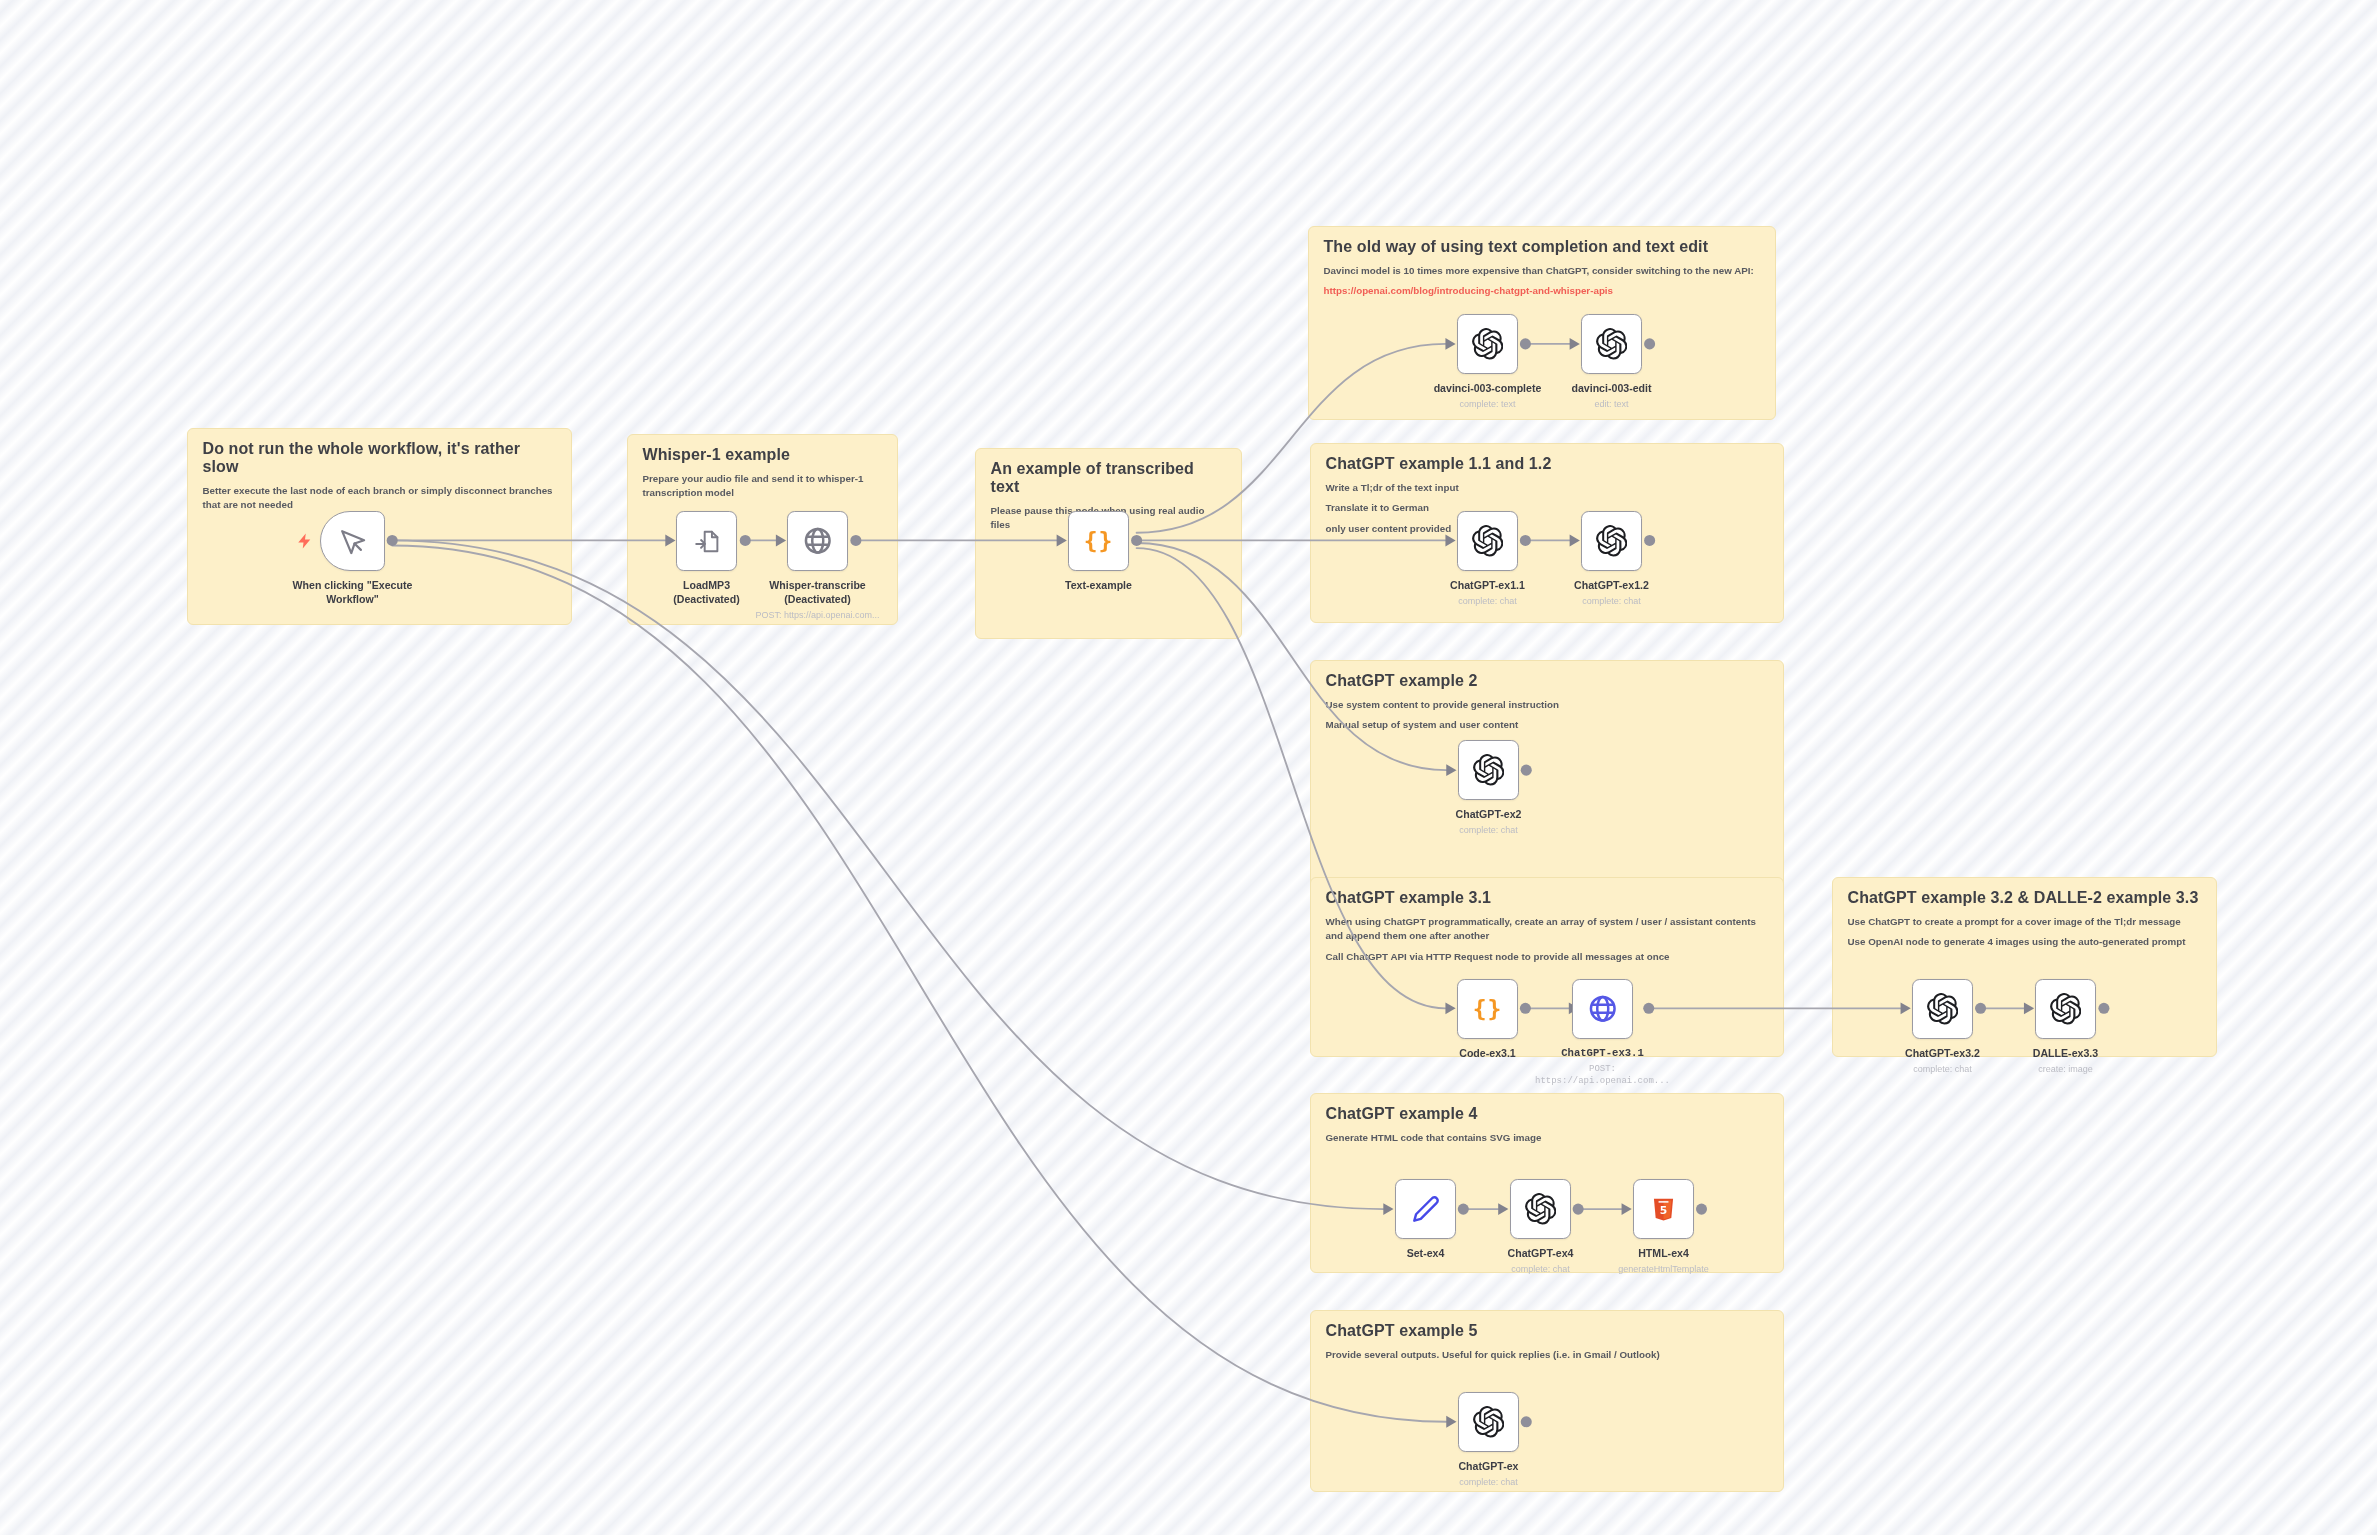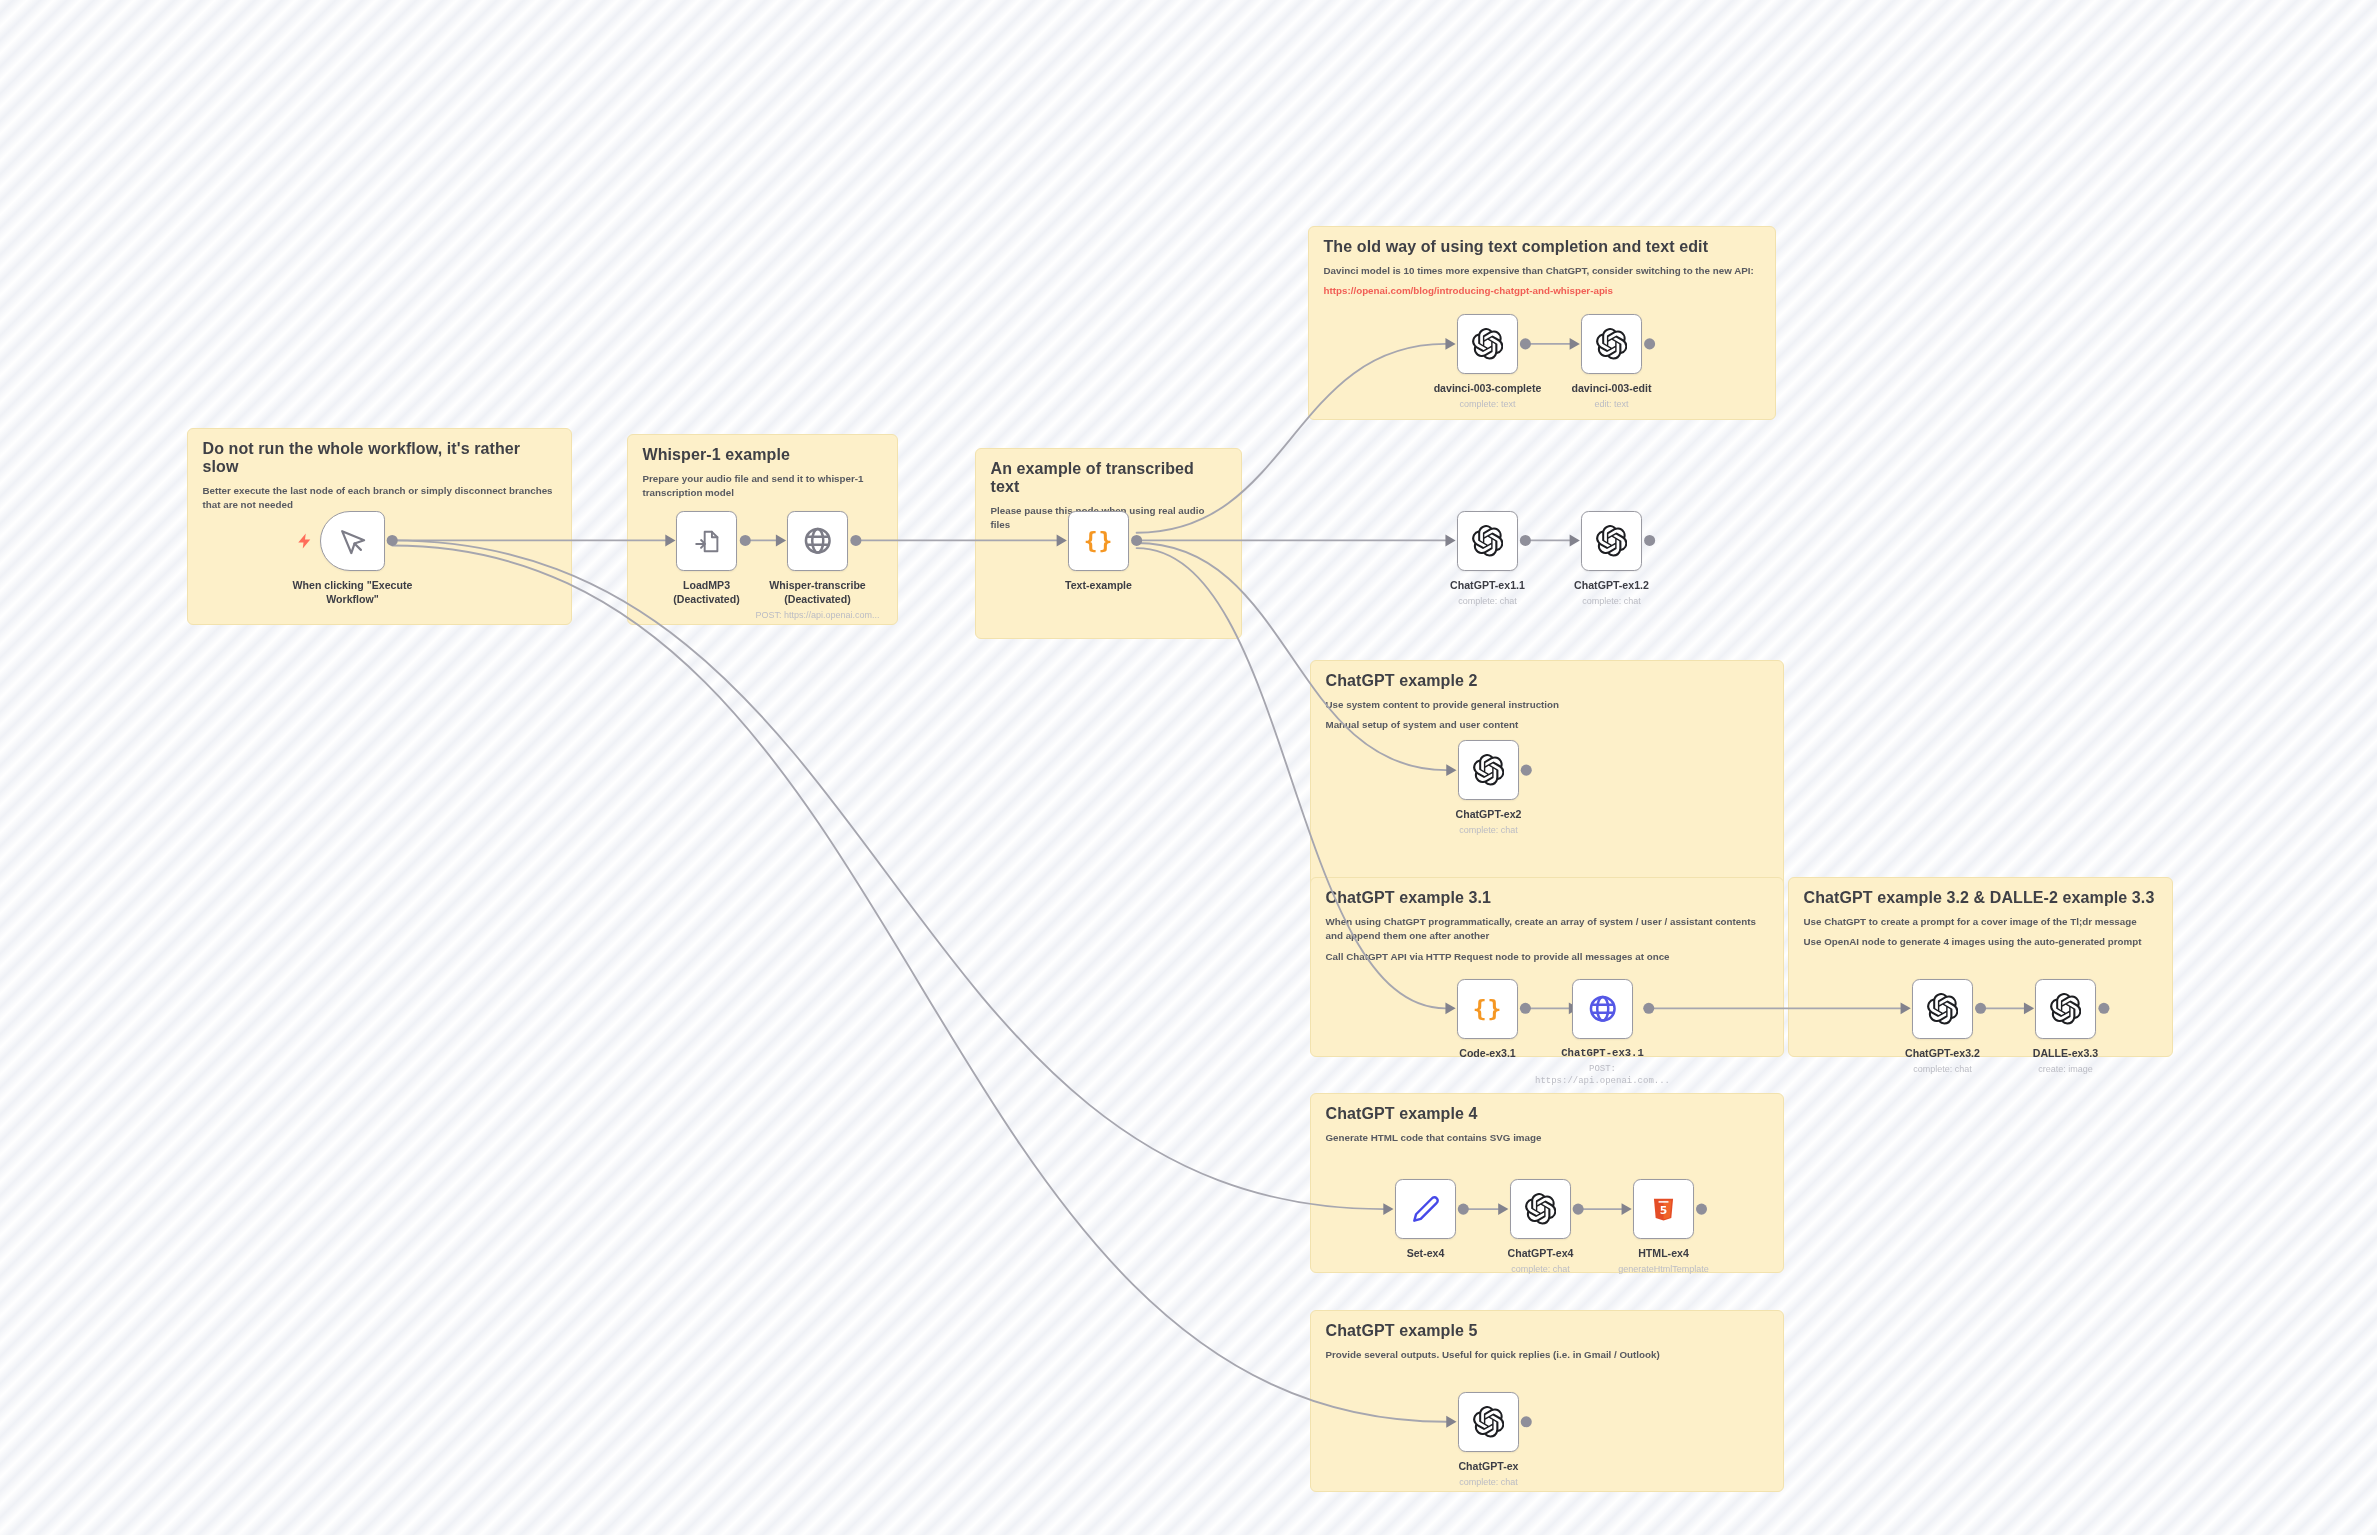--- a/index.html
+++ b/index.html
@@ -49,31 +49,37 @@
     </div>
     <div class="sticky" style="left: 975px; top: 448px; width: 267px; height: 191px;">
       <h2>An example of transcribed text</h2>
       <p class="">Please pause this node when using real audio files</p>
     </div>
     <div class="sticky" style="left: 1308px; top: 226px; width: 468px; height: 194px;">
       <h2>The old way of using text completion and text edit</h2>
       <p class="">Davinci model is 10 times more expensive than ChatGPT, consider switching to the new API:</p>
       <p class="link">https://openai.com/blog/introducing-chatgpt-and-whisper-apis</p>
     </div>
+    <div class="sticky" style="left: 1310px; top: 443px; width: 474px; height: 180px;">
+      <h2>ChatGPT example 1.1 and 1.2</h2>
+      <p class="">Write a Tl;dr of the text input</p>
+      <p class="">Translate it to German</p>
+      <p class="">only user content provided</p>
+    </div>
     <div class="sticky" style="left: 1310px; top: 660px; width: 474px; height: 233px;">
       <h2>ChatGPT example 2</h2>
       <p class="">Use system content to provide general instruction</p>
       <p class="">Manual setup of system and user content</p>
     </div>
     <div class="sticky" style="left: 1310px; top: 877px; width: 474px; height: 180px;">
       <h2>ChatGPT example 3.1</h2>
       <p class="">When using ChatGPT programmatically, create an array of system / user / assistant contents and append them one after another</p>
       <p class="">Call ChatGPT API via HTTP Request node to provide all messages at once</p>
     </div>
-    <div class="sticky" style="left: 1788px; top: 877px; width: 385px; height: 180px;">
+    <div class="sticky" style="left: 1832px; top: 877px; width: 385px; height: 180px;">
       <h2>ChatGPT example 3.2 &amp; DALLE-2 example 3.3</h2>
       <p class="">Use ChatGPT to create a prompt for a cover image of the Tl;dr message</p>
       <p class="">Use OpenAI node to generate 4 images using the auto-generated prompt</p>
     </div>
     <div class="sticky" style="left: 1310px; top: 1093px; width: 474px; height: 180px;">
       <h2>ChatGPT example 4</h2>
       <p class="">Generate HTML code that contains SVG image</p>
     </div>
     <div class="sticky" style="left: 1310px; top: 1310px; width: 474px; height: 182px;">
       <h2>ChatGPT example 5</h2>

